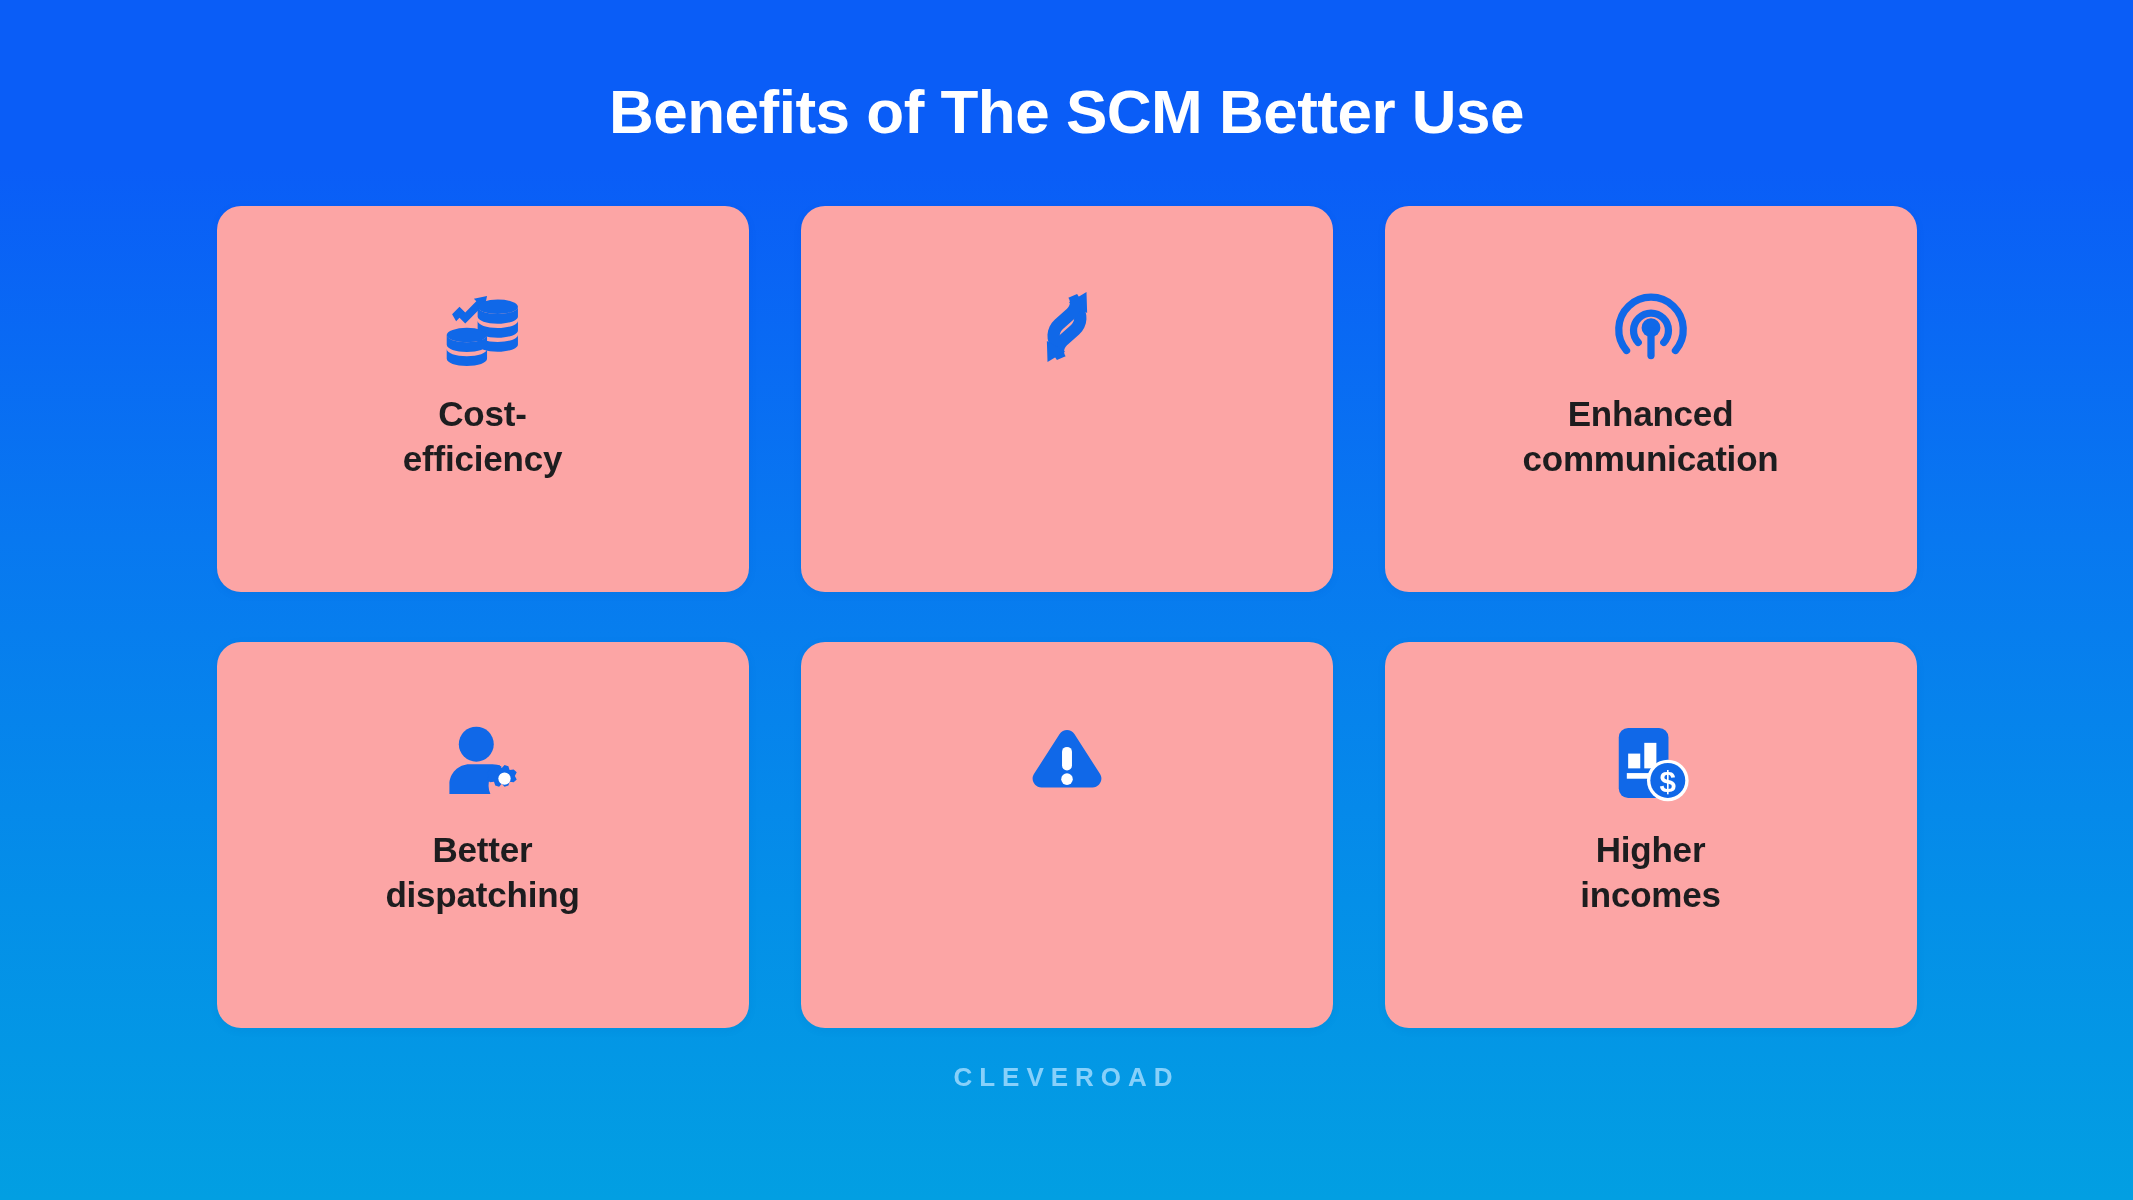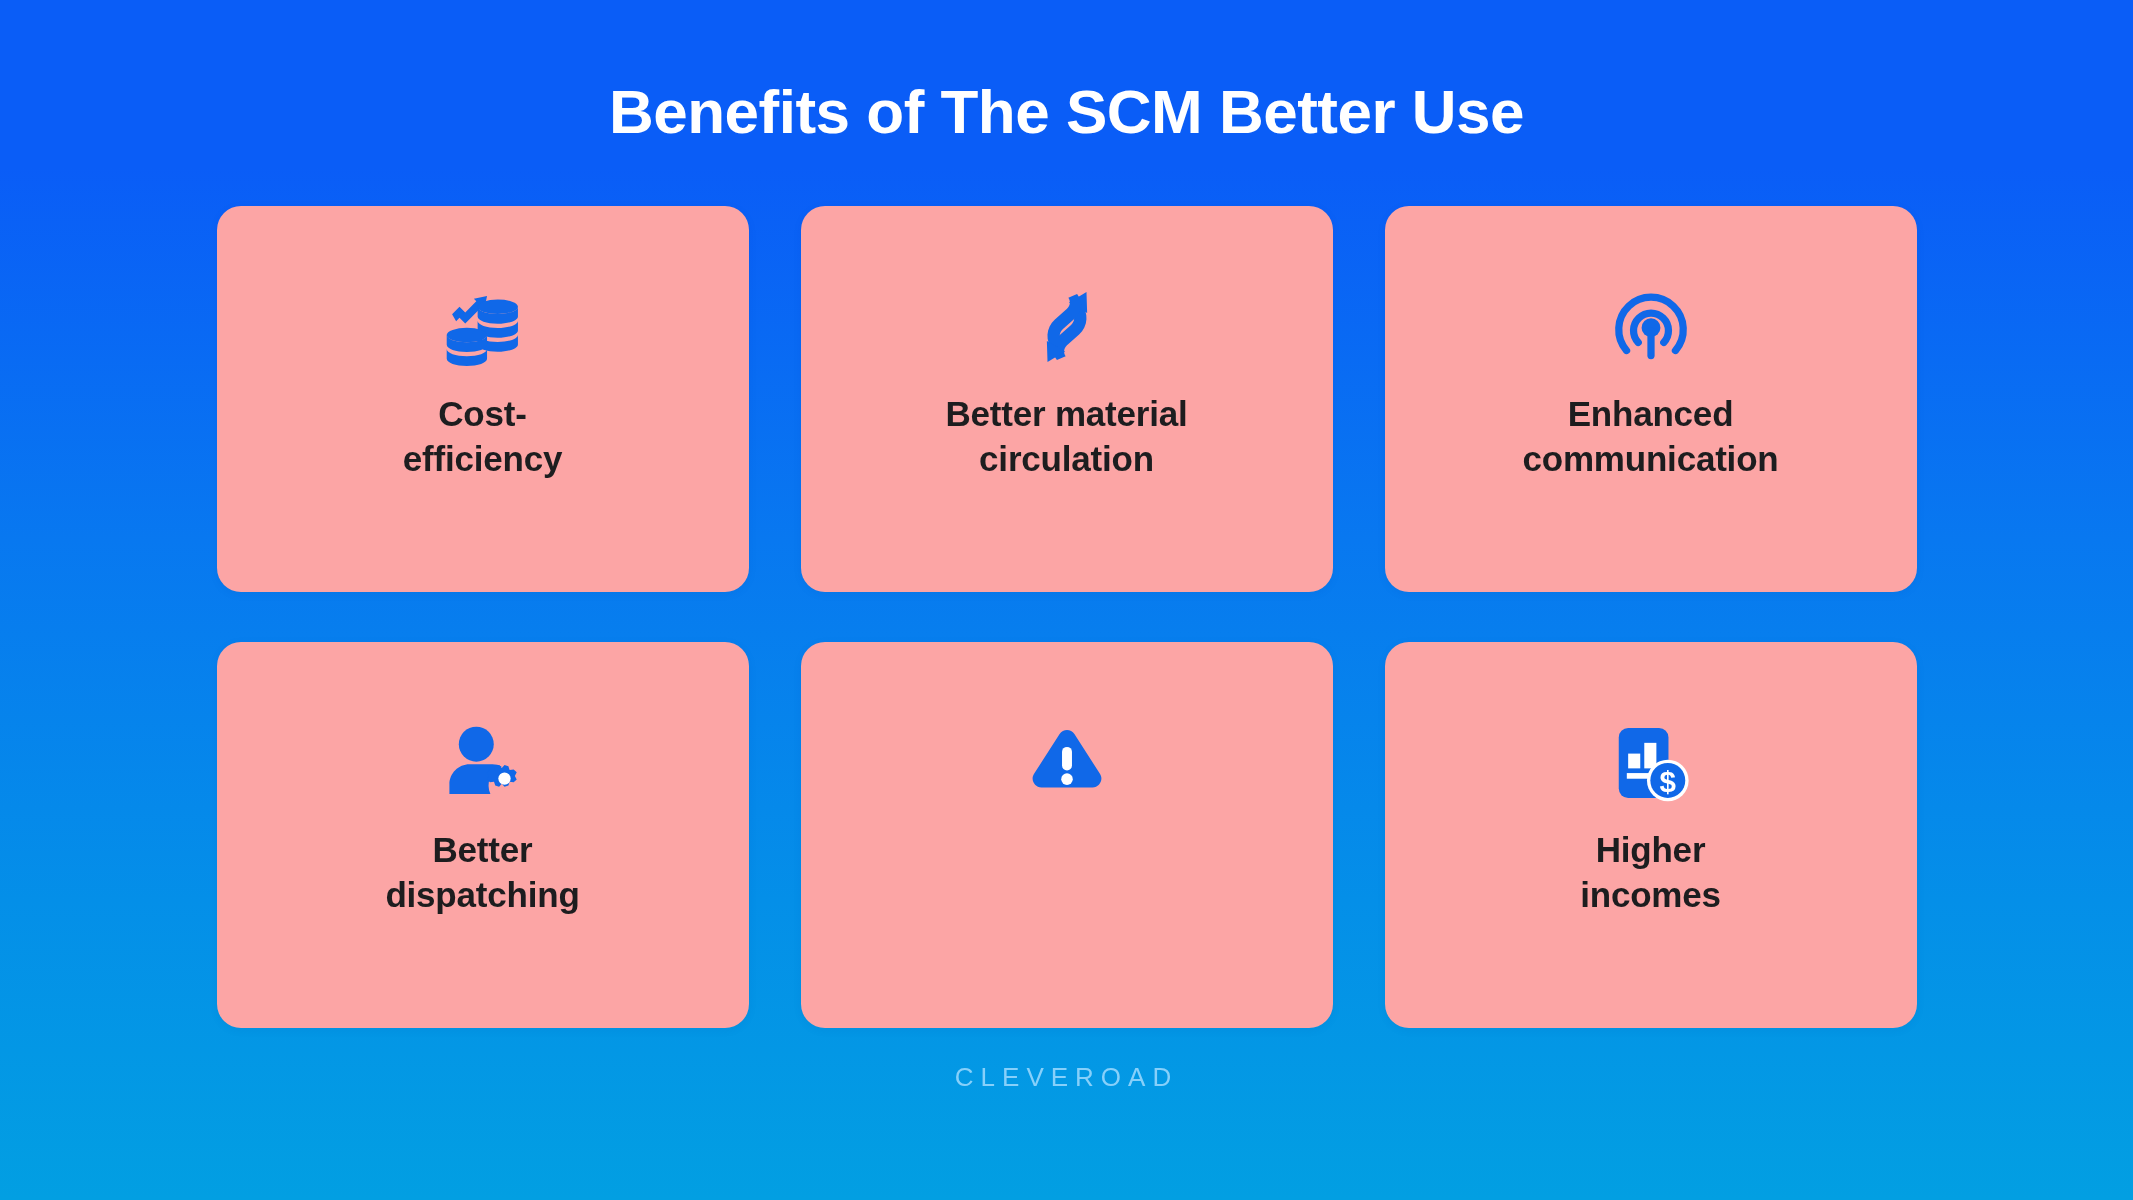--- a/index.html
+++ b/index.html
@@ -80,21 +80,21 @@
     text-align: center;
     line-height: 1.28;
     max-width: 86%;
     letter-spacing: -0.2px;
   }
 
   
   .footer-brand {
     margin-top: 34px;
     font-size: 26px;
-    font-weight: 400;
+    font-weight: 700;
     letter-spacing: 7px;
     color: #87d0fa;
     text-align: right;
   }
 </style>
 </head>
 <body style="background: linear-gradient(rgb(10, 93, 247) 0%, rgb(10, 93, 247) 14%, rgb(8, 120, 240) 45%, rgb(4, 143, 232) 75%, rgb(2, 159, 226) 100%);">
 
 <h1 class="page-title">Benefits of The SCM Better Use</h1>
 
@@ -124,22 +124,20 @@
     <span class="card-icon">
       <svg viewBox="0 0 64 64" fill="#1068e8" xmlns="http://www.w3.org/2000/svg">
 
         <path d="M24.5 56.5 c-4.5-5.5-4-13 1.5-18 l9-8 c3-2.7 3.2-7 .6-10 l6.8-6 c6 6.8 5.4 17-1.4 23 l-9 8 c-2.4 2.2-2.8 5.6-1 8.2 Z"></path>
         <path d="M46.5 6 L47 21.5 L33.5 13.8 Z"></path>
 
         <path d="M39.5 7.5 c4.5 5.5 4 13-1.5 18 l-9 8 c-3 2.7-3.2 7-.6 10 l-6.8 6 c-6-6.8-5.4-17 1.4-23 l9-8 c2.4-2.2 2.8-5.6 1-8.2 Z"></path>
         <path d="M17.5 58 L17 42.5 L30.5 50.2 Z"></path>
       </svg>
     </span>
-    <div class="card-label" style="white-space: pre-line;">Better material
-circulation</div>
   </div>
 
   <div class="benefit-card">
     <span class="card-icon">
       <svg viewBox="0 0 64 64" xmlns="http://www.w3.org/2000/svg">
 
         <path d="M13.8 49.5 A24 24 0 1 1 50.2 49.5" fill="none" stroke="#1068e8" stroke-width="5.4" stroke-linecap="round"></path>
 
         <path d="M22.5 43.5 A13 13 0 1 1 41.5 43.5" fill="none" stroke="#1068e8" stroke-width="5.4" stroke-linecap="round"></path>
 

